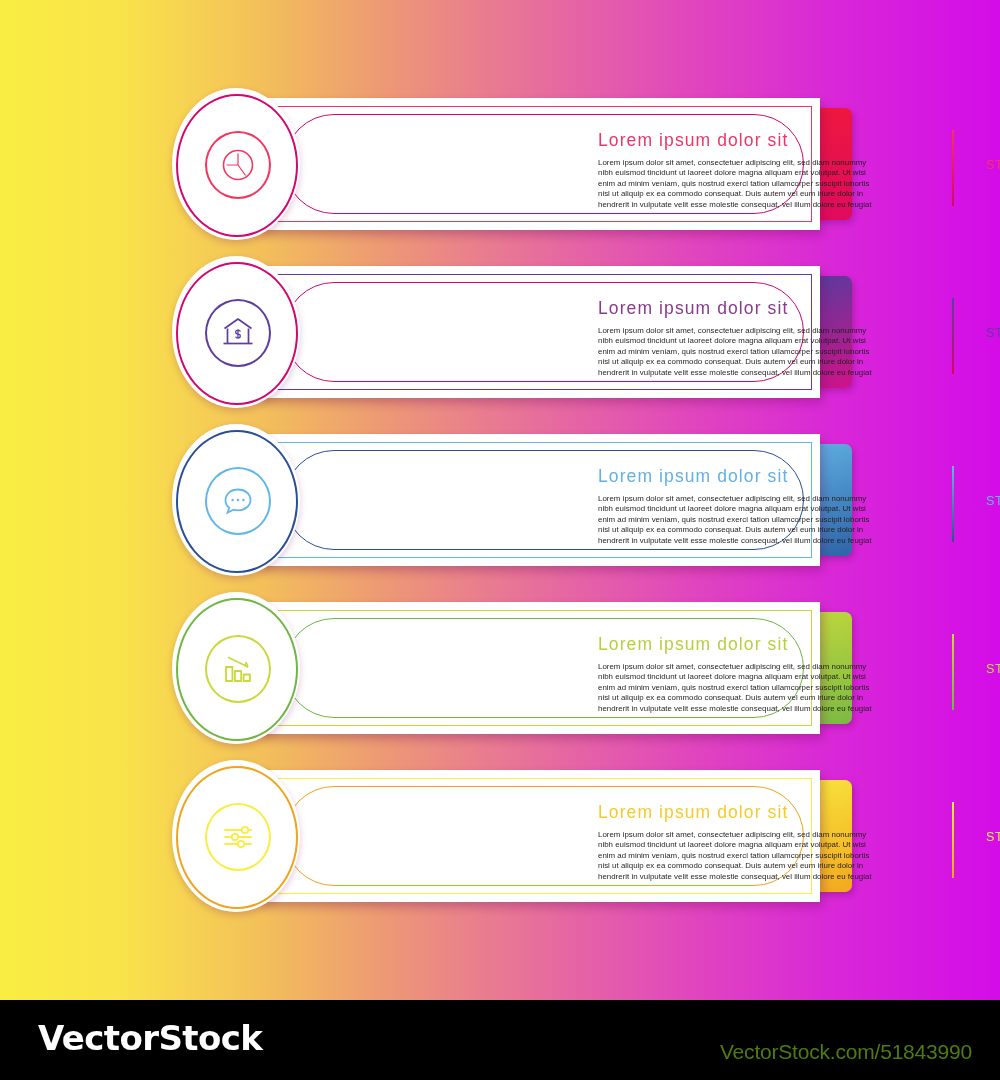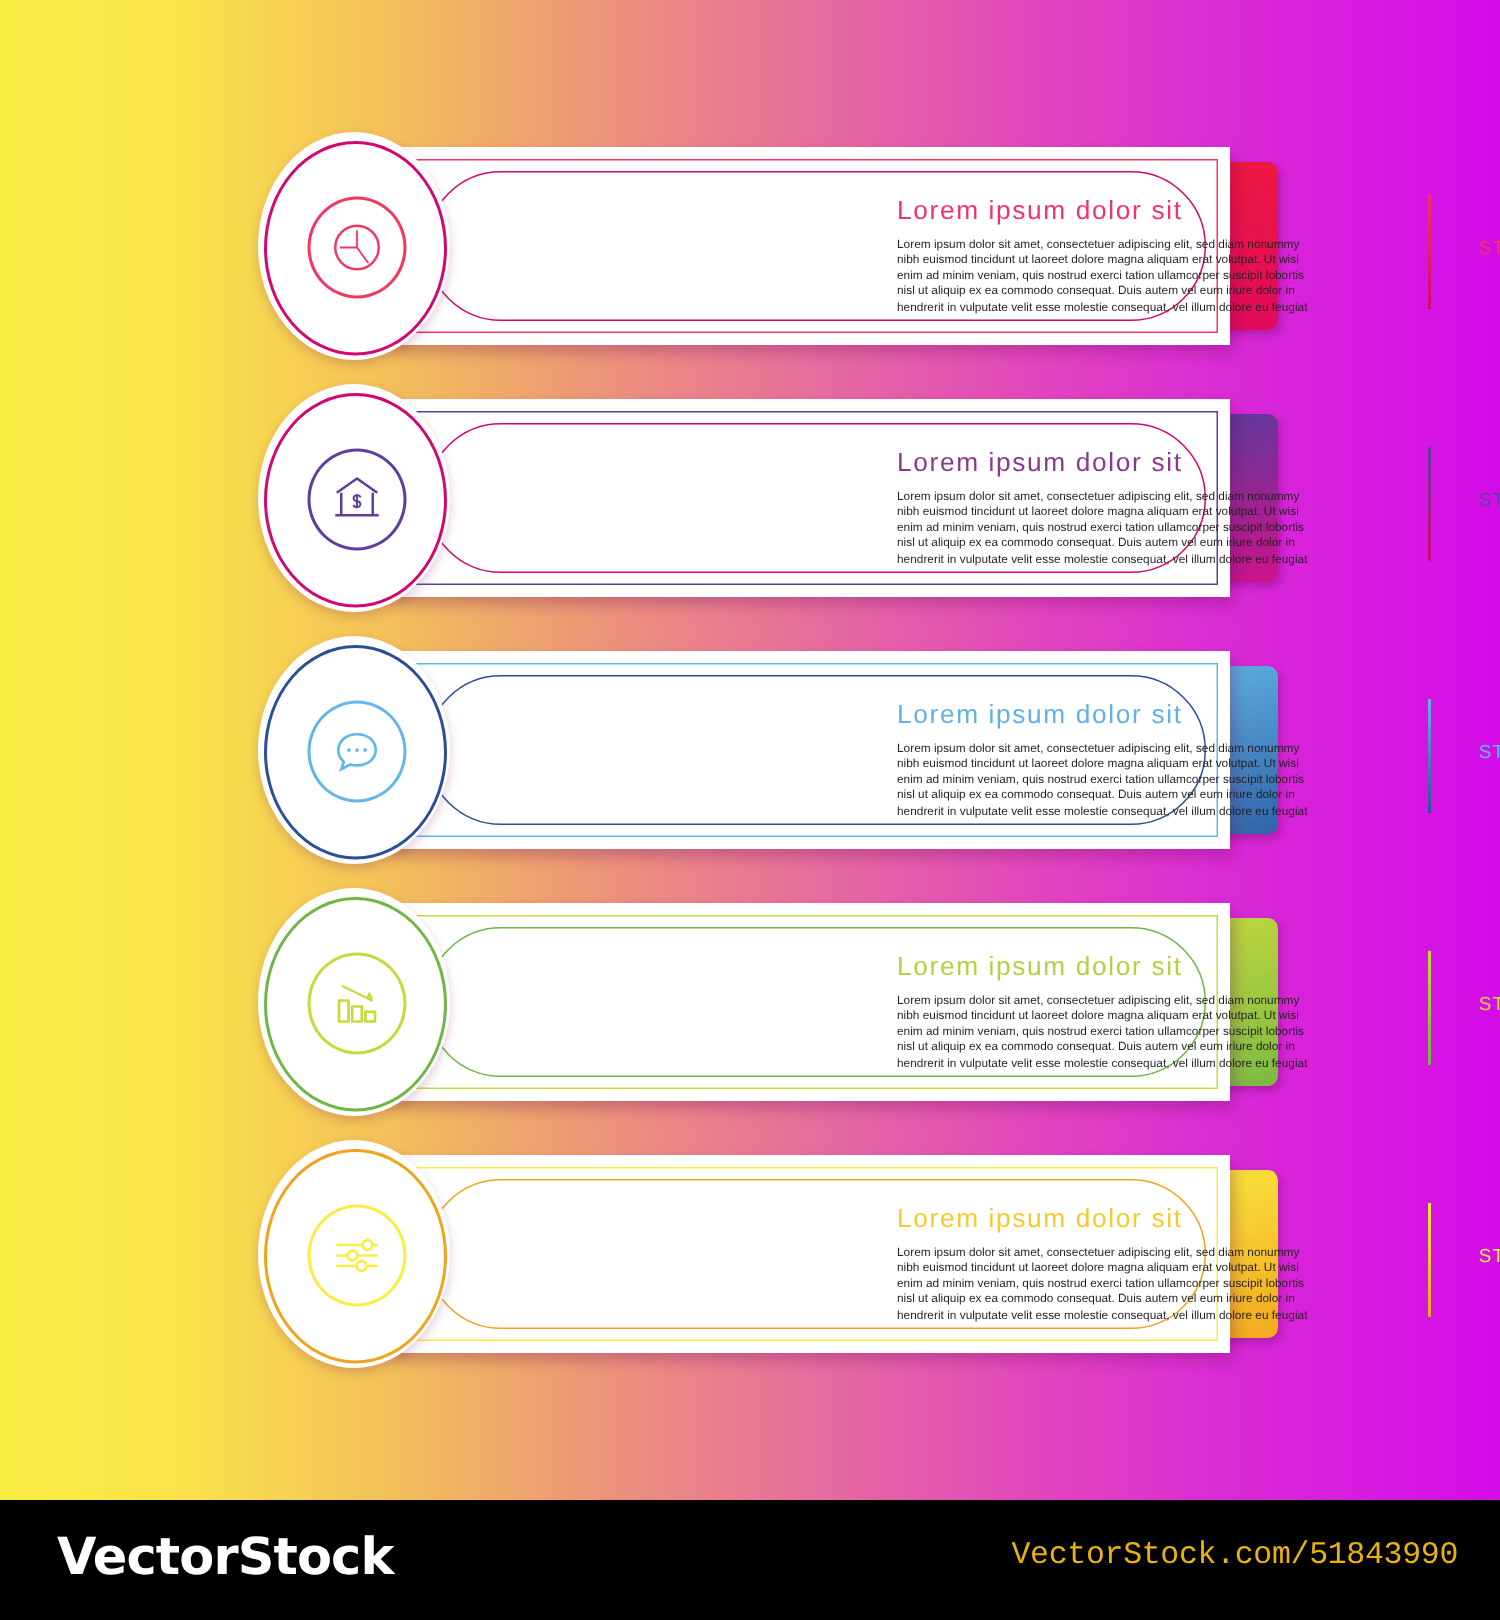--- a/index.html
+++ b/index.html
@@ -98,23 +98,23 @@
     position:absolute;left:0;top:1000px;width:1000px;height:80px;
     background:#000;
   }
   .wm-left{
     position:absolute;left:26px;top:18px;
     color:#fff;font-size:34px;font-weight:700;letter-spacing:-.6px;
     font-family:"DejaVu Sans", sans-serif;
     margin-left:12px;
   }
   .wm-right{
-    position:absolute;right:28px;top:26px;
-    color:#eab308;font-size:21px;letter-spacing:-.2px;
-    font-family:Liberation Mono, monospace;
+    position:absolute;right:28px;top:40px;
+    color:#4d7c0f;font-size:21px;letter-spacing:-.2px;
+    font-family:Liberation Sans, sans-serif;
   }
 </style>
 </head>
 <body>
 
 <div class="stage">
   <div class="bg"></div>
 
   <div id="rows">
       <div class="row" style="top: 80px;">

